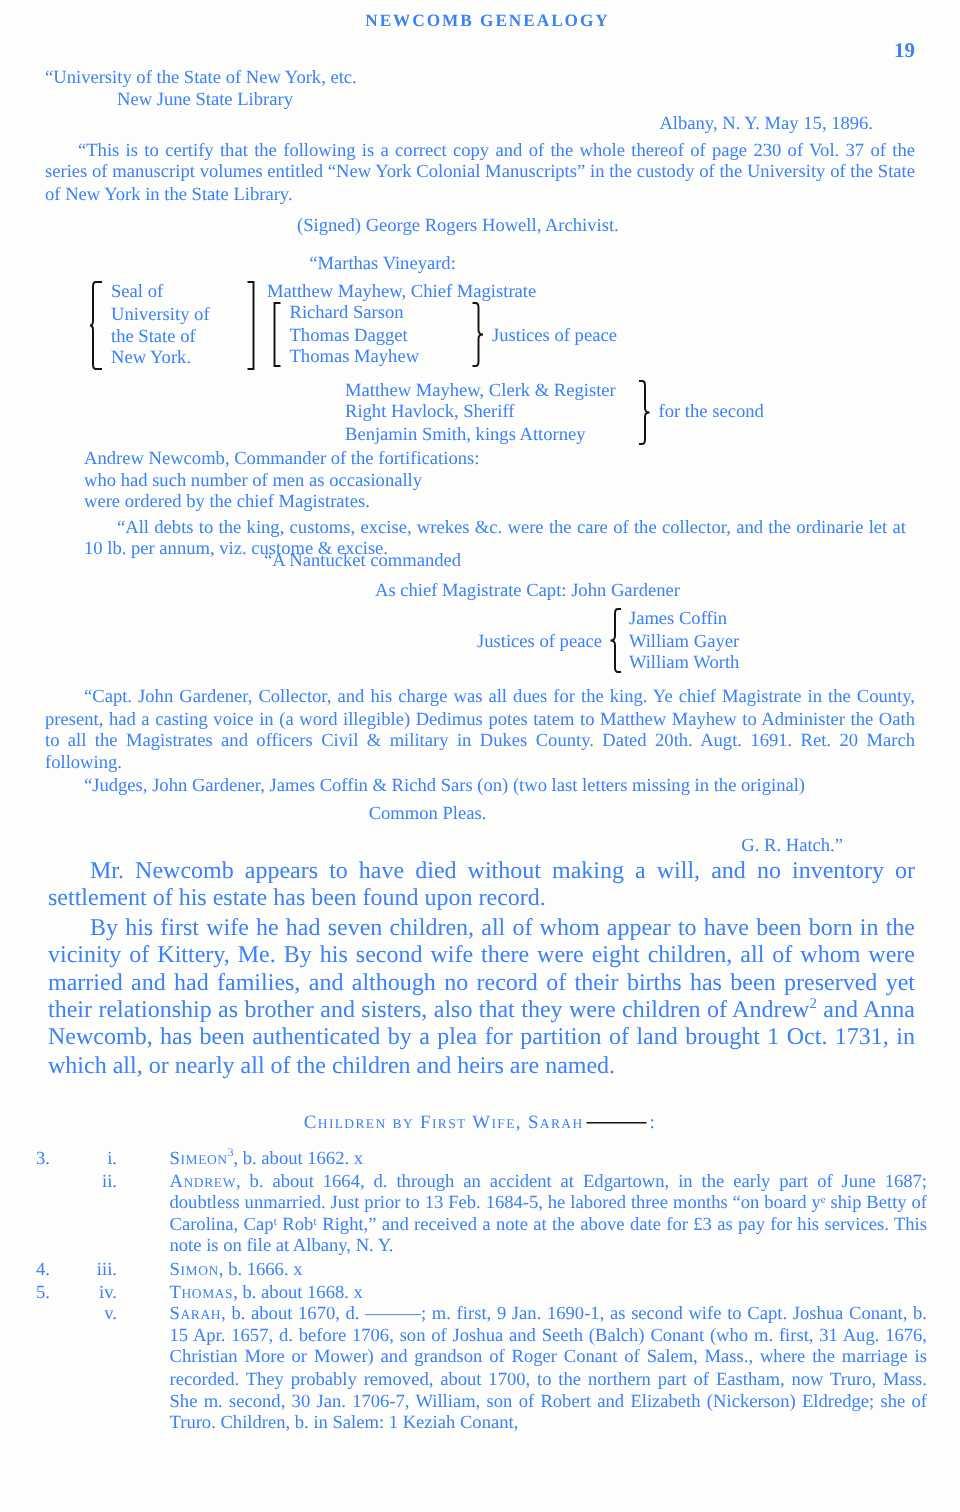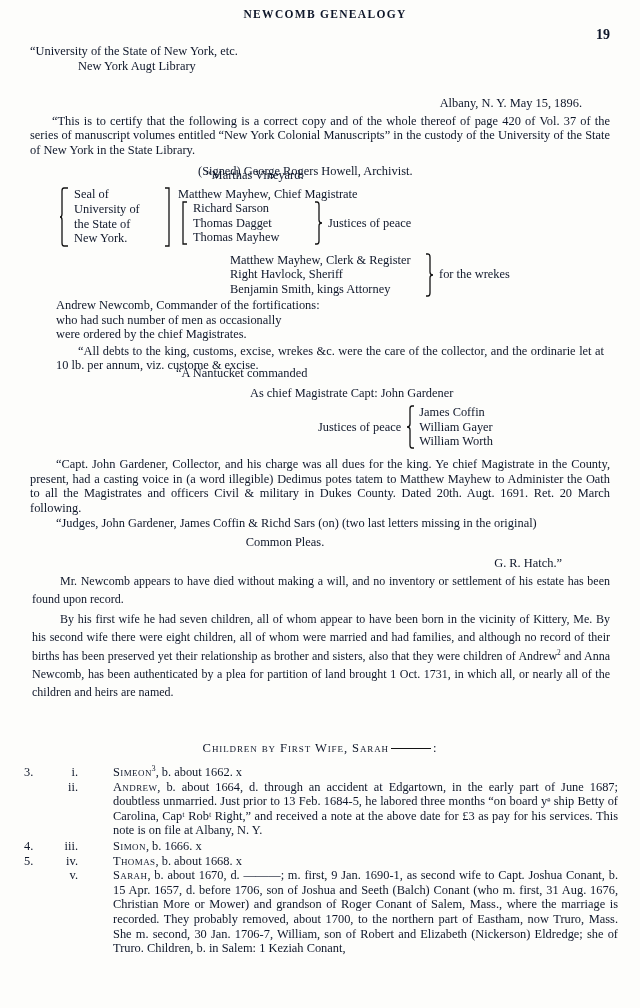--- a/index.html
+++ b/index.html
@@ -5,21 +5,21 @@
   html, body {
     margin: 0;
     padding: 0;
     background: #ffffff;
   }
   .page {
     position: relative;
     width: 640px;
     height: 1008px;
     background: #fdfdfb;
-    color: #0f172a;
+    color: #3b82f6;
     font-family: "Liberation Serif", "DejaVu Serif", serif;
     overflow: hidden;
     box-sizing: border-box;
   }
 
   
   .runhead {
     position: absolute;
     top: 8px;
     left: 40px;
@@ -41,21 +41,21 @@
     top: -1px;
     font-size: 14px;
     font-weight: 700;
     margin-top: 20px;
   }
   .small {
     font-size: 12.4px;
     line-height: 14.6px;
   }
   .body {
-    font-size: 12px;
+    font-size: 16px;
     line-height: 18.4px;
   }
   .line { white-space: pre-wrap; }
   .just {
     text-align: justify;
     text-align-last: left;
   }
   .ctr { text-align: center; }
   .rt  { text-align: right; }
 
@@ -146,23 +146,23 @@
 
 <div class="page">
 
   <div class="runhead">
     <div class="runhead-title">NEWCOMB GENEALOGY</div>
     <div class="runhead-folio">19</div>
   </div>
 
   <div class="blk small" style="top:44px; left:30px; width:580px;">
     <div class="line">“University of the State of New York, etc.</div>
-    <div class="line" style="padding-left:48px;">New York Augt Library</div>
-    <div class="line rt" style="margin-top:23px; padding-right:28px;text-align:right;">Albany, N. Y. May 15, 1896.</div>
-    <div class="just" style="margin-top:3px; text-indent:22px;">“This is to certify that the following is a correct copy and of the whole thereof of page 420 of Vol. 37 of the series of manuscript volumes entitled “New York Colonial Manuscripts” in the custody of the University of the State of New York in the State Library.</div>
+    <div class="line" style="padding-left:48px;">New June State Library</div>
+    <div class="line rt" style="margin-top:2px; padding-right:28px;text-align:right;">Albany, N. Y. May 15, 1896.</div>
+    <div class="just" style="margin-top:3px; text-indent:22px;">“This is to certify that the following is a correct copy and of the whole thereof of page 230 of Vol. 37 of the series of manuscript volumes entitled “New York Colonial Manuscripts” in the custody of the University of the State of New York in the State Library.</div>
     <div class="line" style="margin-top:6px; padding-left:168px;">(Signed) George Rogers Howell, Archivist.</div>
   </div>
 
   <div class="blk small" style="top:168px; left:0; width:640px;">
 
     <div class="ctr" style="padding-right:130px;">“Marthas Vineyard:</div>
 
     <div class="brace-row" style="margin-top:4px; padding-left:58px; height:60px;">
 
       <div class="brace">
@@ -211,21 +211,21 @@
       <div class="brace-col" style="width:194px;">
         <div class="line">Matthew Mayhew, Clerk &amp; Register</div>
         <div class="line">Right Havlock, Sheriff</div>
         <div class="line">Benjamin Smith, kings Attorney</div>
       </div>
       <div class="brace">
         <svg width="10" height="44" viewBox="0 0 10 44" aria-hidden="true">
           <path d="M1 1 H3 Q5 1 5 4 V19 Q5 22 8 22 Q5 22 5 25 V40 Q5 43 3 43 H1" fill="none" stroke="#131313" stroke-width="1.3"></path>
         </svg>
       </div>
-      <div class="brace-lbl">for the wrekes</div>
+      <div class="brace-lbl">for the second</div>
     </div>
   </div>
 
   <div class="blk small" style="top:298px; left:56px; width:560px;">
     <div class="line">Andrew Newcomb, Commander of the fortifications:</div>
     <div class="line">who had such number of men as occasionally</div>
     <div class="line">were ordered by the chief Magistrates.</div>
     <div class="just" style="margin-top:2px; text-indent:22px; width:548px;">“All debts to the king, customs, excise, wrekes &amp;c. were the care of the collector, and the ordinarie let at 10 lb. per annum, viz. custome &amp; excise.</div>
   </div>
 

